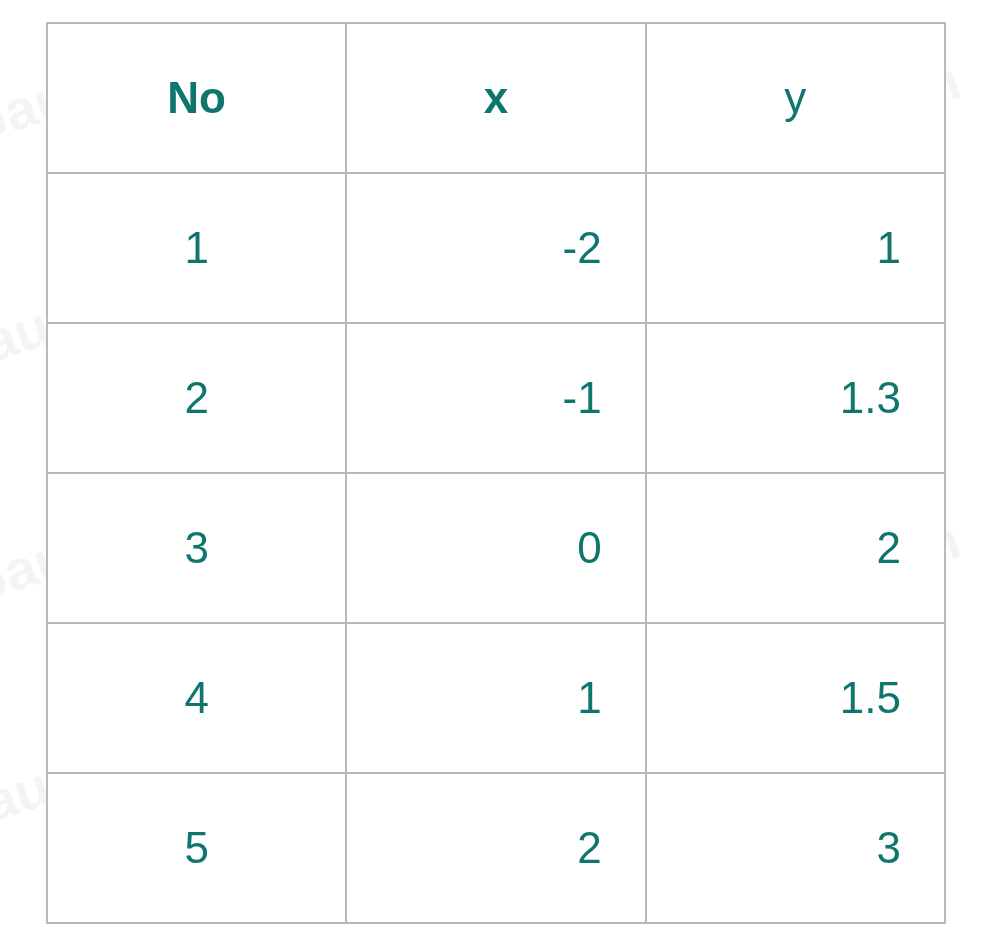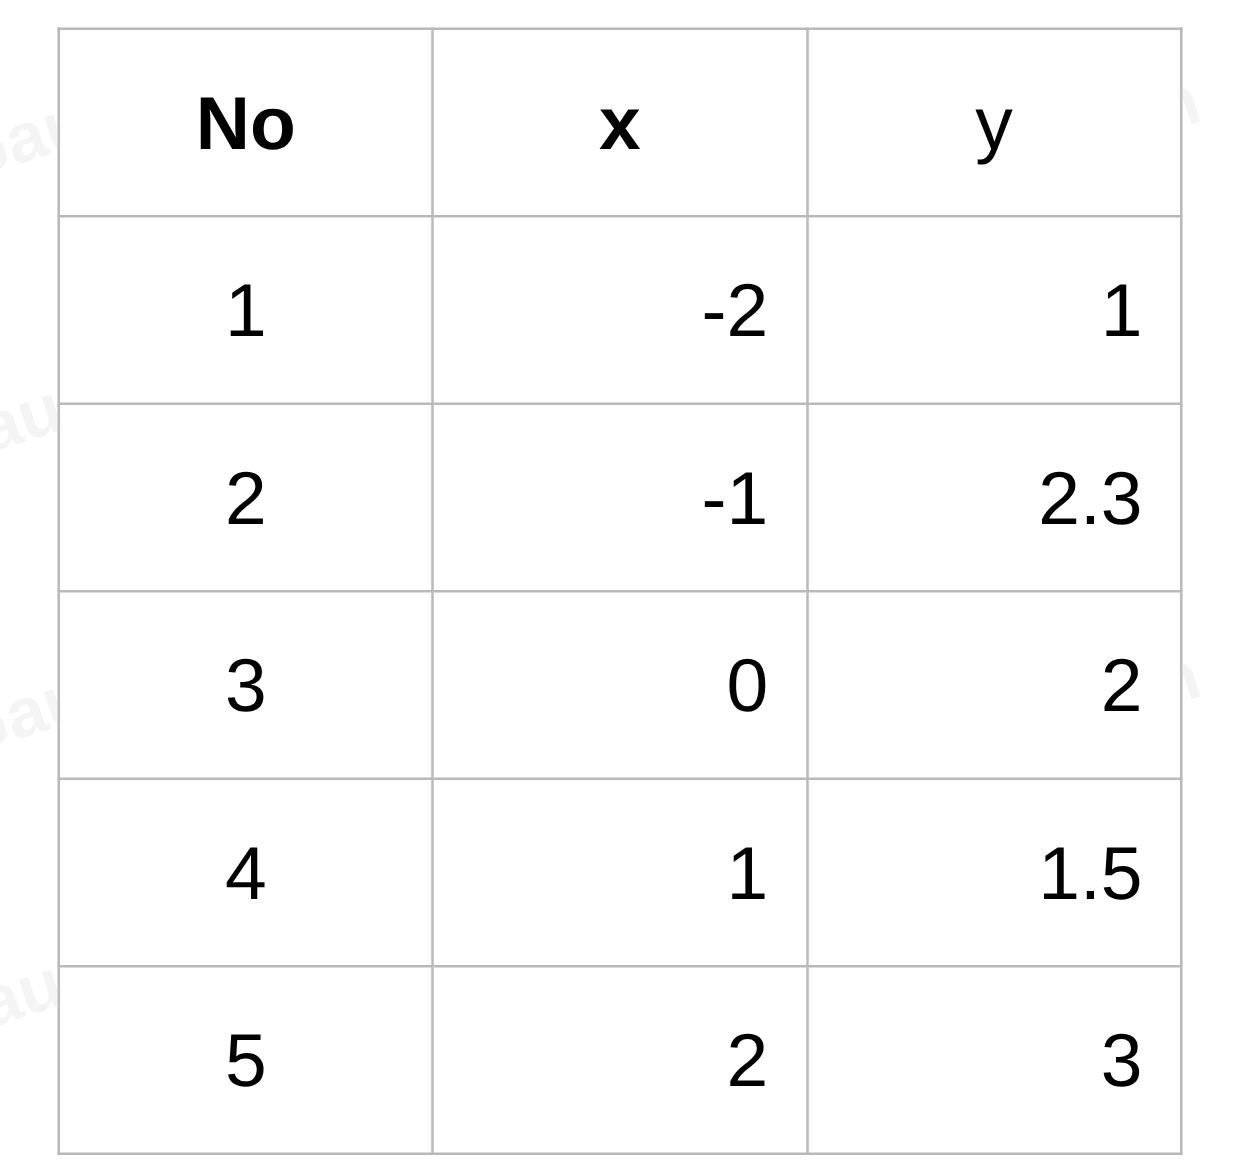--- a/index.html
+++ b/index.html
@@ -1,19 +1,19 @@
 <!DOCTYPE html>
 <html><head>
 <meta charset="utf-8">
 <style>
   html,body{margin:0;padding:0;width:988px;height:938px;background:#fff;font-family:Arial,Helvetica,sans-serif;position:relative}
   .watermarks{position:absolute;inset:0;pointer-events:none;overflow:hidden;z-index:0}
   .wm{position:absolute;color:rgba(0,0,0,0.045);font-size:56px;font-weight:600;transform:rotate(-18deg);user-select:none;white-space:nowrap;font-family:Arial,Helvetica,sans-serif}
   .tbl{position:absolute;left:46px;top:22px;width:900px;height:892px;border-collapse:collapse;border:2px solid #b9b9b9;background:#fff;z-index:1}
-  .tbl th,.tbl td{border:2px solid #b9b9b9;height:148px;padding:0 30px;font-size:60px;color:#000000;background:transparent}
+  .tbl th,.tbl td{border:2px solid #b9b9b9;height:148px;padding:0 43px;font-size:44px;color:#0f766e;background:transparent}
   .tbl th{font-weight:700;text-align:center}
   .tbl th.hx{font-weight:600}
   .tbl th.hy{font-weight:400}
   .tbl td.no{text-align:center}
   .tbl td.num{text-align:right}
   .col-no{width:300px}
   .col-x{width:300px}
   .col-y{width:300px}
   
   .tbl tr.seam td,.tbl tr.seam th{border-top-color:#e0c7a6}
@@ -57,21 +57,21 @@
     <th class="hy">y</th>
   </tr>
   <tr class="seam">
     <td class="no">1</td>
     <td class="num">-2</td>
     <td class="num">1</td>
   </tr>
   <tr class="seam">
     <td class="no">2</td>
     <td class="num">-1</td>
-    <td class="num">2.3</td>
+    <td class="num">1.3</td>
   </tr>
   <tr class="seam">
     <td class="no">3</td>
     <td class="num">0</td>
     <td class="num">2</td>
   </tr>
   <tr class="seam">
     <td class="no">4</td>
     <td class="num">1</td>
     <td class="num">1.5</td>

